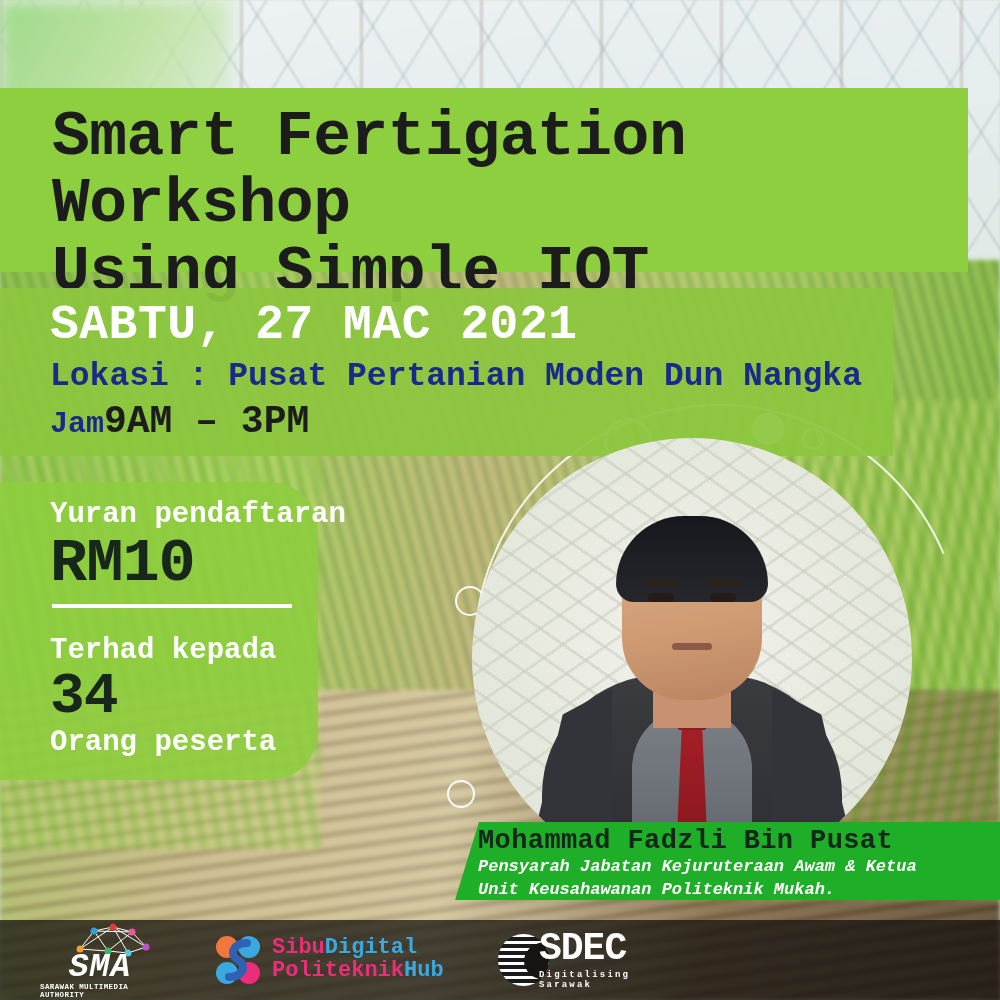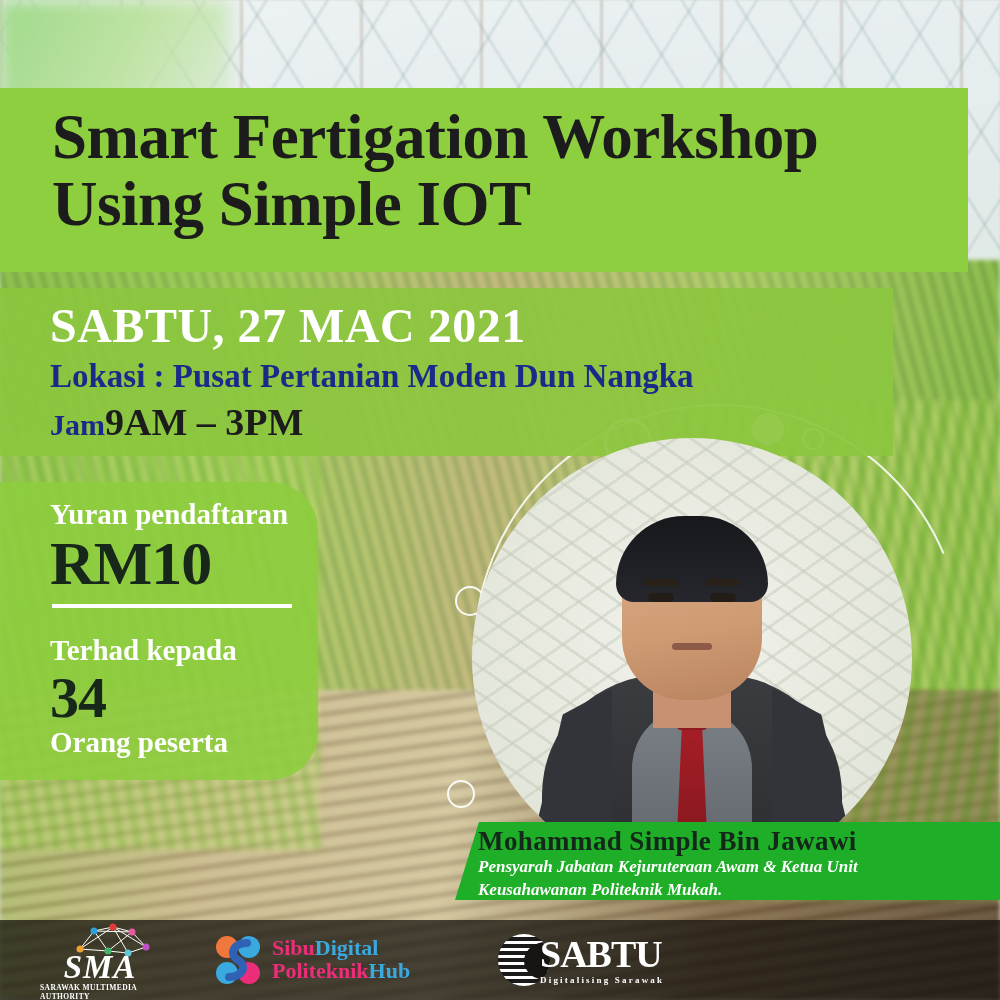--- a/index.html
+++ b/index.html
@@ -1,18 +1,18 @@
 <!DOCTYPE html>
 <html><head>
 <meta charset="utf-8">
 <style>
   html,body{margin:0;padding:0;background:#222;}
   .poster{
     position:relative;width:1000px;height:1000px;overflow:hidden;
-    font-family:Liberation Serif, serif;
+    font-family:Liberation Mono, monospace;
     background:#cfd8c8;
   }
 
   
   .bg{position:absolute;inset:0;}
   .bg-sky{
     position:absolute;left:0;top:0;width:100%;height:300px;
     background:
       repeating-linear-gradient(58deg, rgba(120,150,150,.30) 0 2px, rgba(255,255,255,0) 2px 46px),
       repeating-linear-gradient(-58deg, rgba(120,150,150,.28) 0 2px, rgba(255,255,255,0) 2px 52px),
@@ -269,21 +269,21 @@
     <div class="p-head"></div>
     <div class="p-hair"></div>
     <div class="p-brow-l"></div>
     <div class="p-brow-r"></div>
     <div class="p-eye-l"></div>
     <div class="p-eye-r"></div>
     <div class="p-mouth"></div>
   </div>
 
   <div class="speaker-banner"></div>
-  <div class="speaker-name">Mohammad Simple Bin Jawawi</div>
+  <div class="speaker-name">Mohammad Fadzli Bin Pusat</div>
   <div class="speaker-role">Pensyarah Jabatan Kejuruteraan Awam &amp; Ketua Unit Keusahawanan Politeknik Mukah.</div>
 
   <div class="footer"></div>
   <div class="logos">
 
     <div class="logo-sma">
       <svg class="sma-net" viewBox="0 0 86 34">
         <g stroke="#ffffff" stroke-width="1" fill="none">
           <path d="M10 26 L24 8 L43 4 L62 9 L76 24 L58 30 L38 28 Z"></path>
           <path d="M24 8 L38 28 M43 4 L58 30 M62 9 L38 28 M24 8 L62 9 M10 26 L43 4 M76 24 L43 4"></path>
@@ -312,19 +312,19 @@
         <div class="sdih-l1"><span class="pink">Sibu</span><span class="blue">Digital</span></div>
         <div class="sdih-l2"><span class="pink">Politeknik</span><span class="blue">Hub</span></div>
       </div>
     </div>
 
     <div class="logo-sdec">
       <div class="sdec-globe">
         <div class="sdec-cut"></div>
       </div>
       <div class="sdec-text">
-        <div class="sdec-word">SABTU</div>
+        <div class="sdec-word">SDEC</div>
         <div class="sdec-sub">Digitalising Sarawak</div>
       </div>
     </div>
 
   </div>
 </div>
 
 </body></html>

